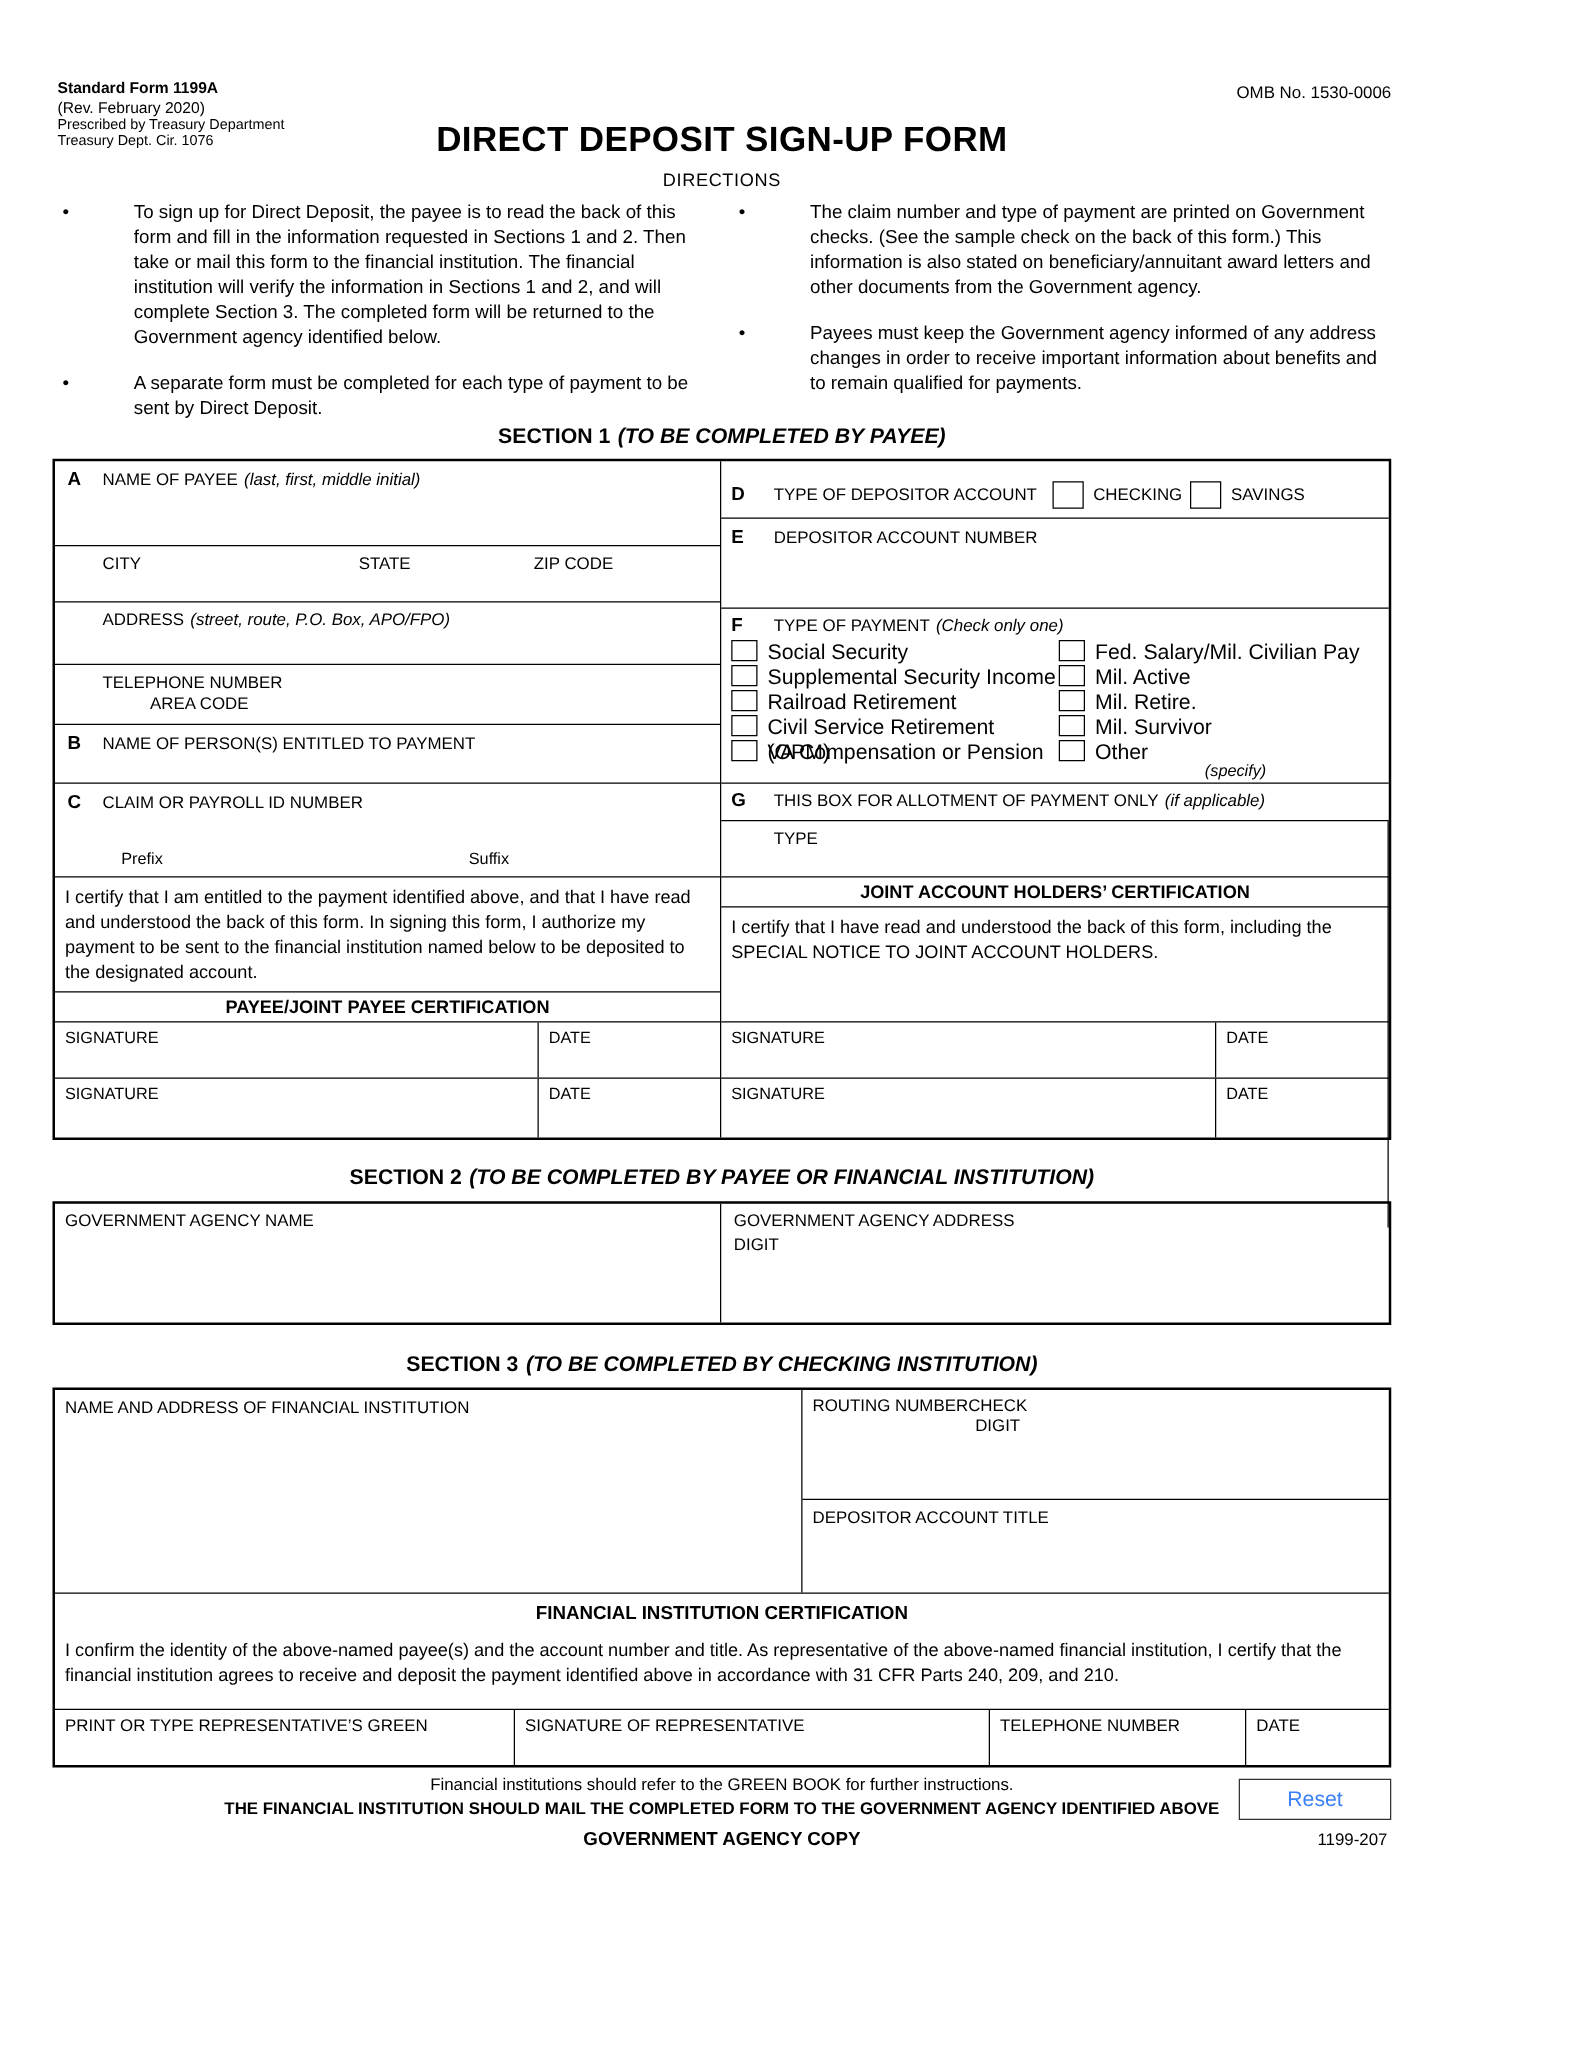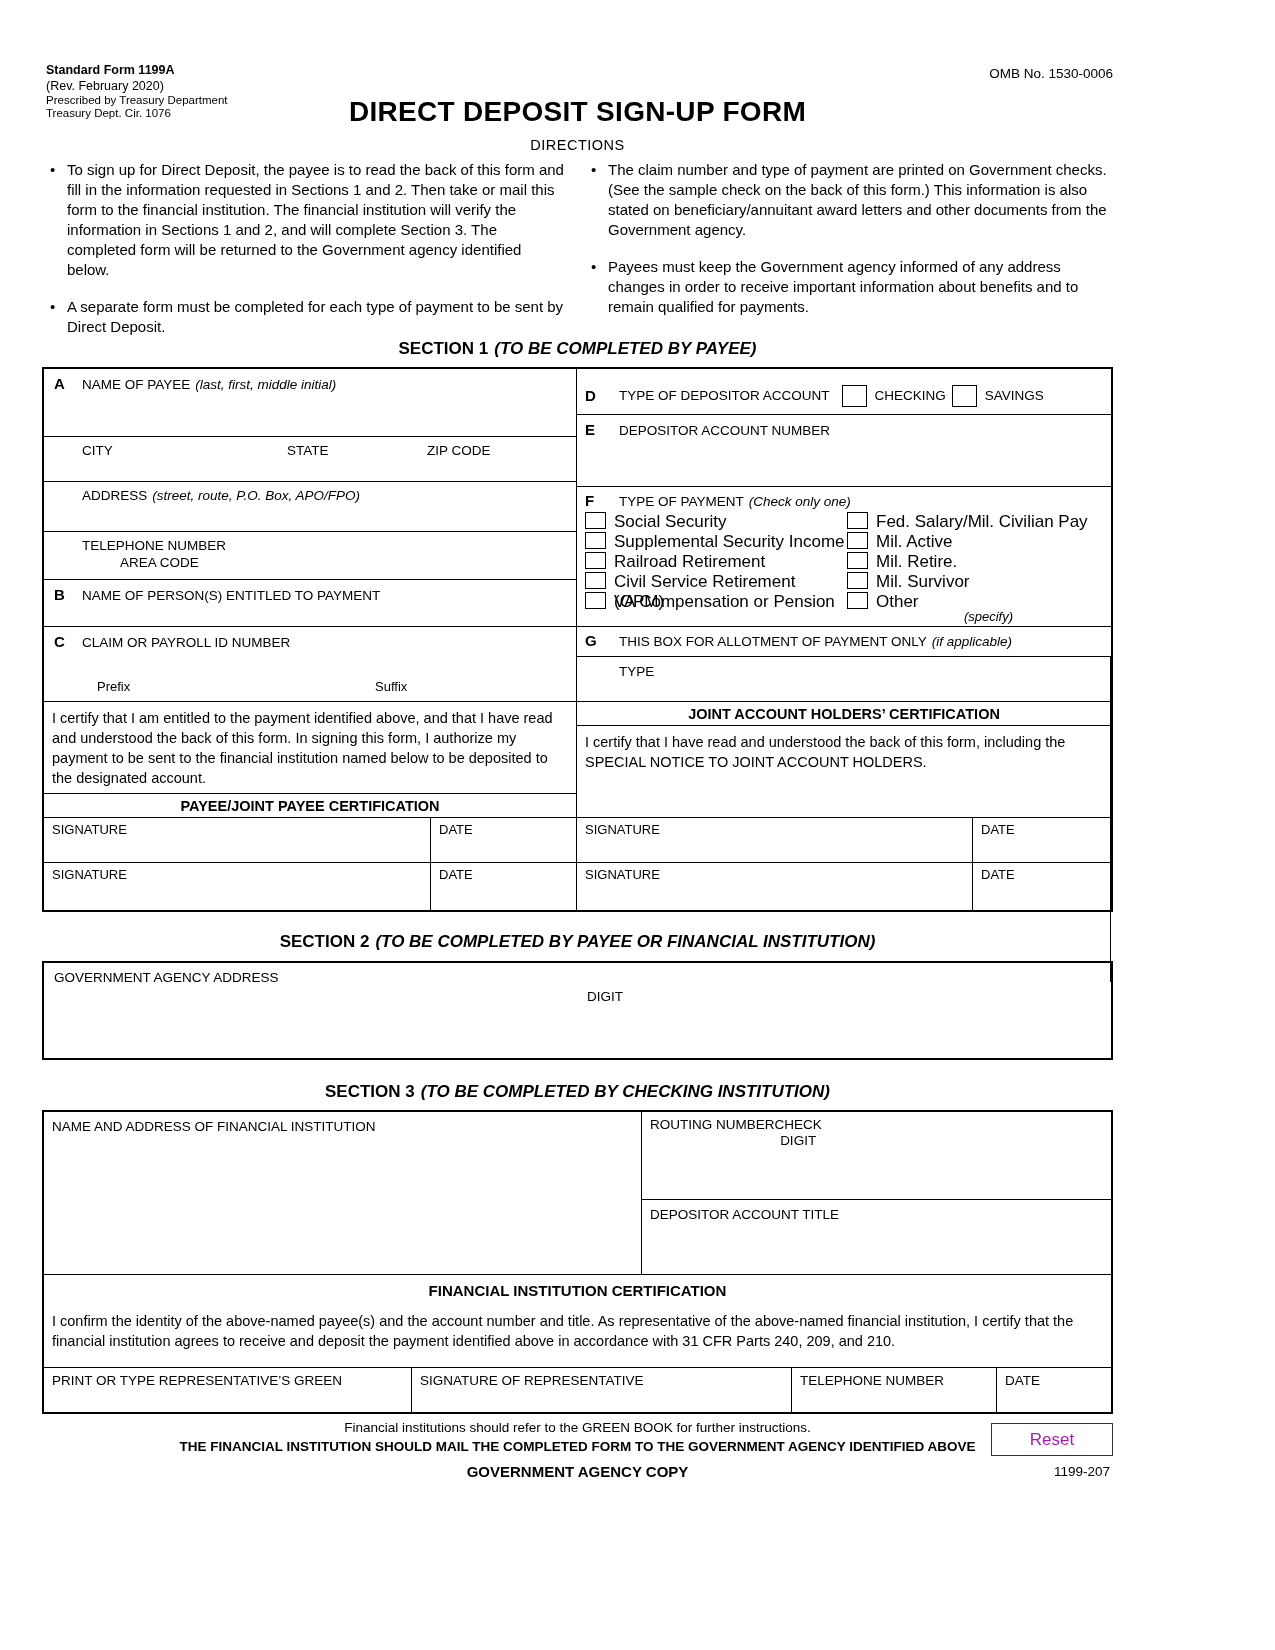--- a/index.html
+++ b/index.html
@@ -20,21 +20,21 @@
   .title { position: absolute; left: 0; right: 0; top: 96px; text-align: center;
            font-size: 28px; font-weight: bold; letter-spacing: 0.3px; }
   .dirhead { position: absolute; left: 0; right: 0; top: 137px; text-align: center;
              font-size: 14.5px; letter-spacing: 0.5px; }
 
   
   .directions { display: flex; min-height: 162px; font-size: 15px; line-height: 20px; }
   .dcol { display: flex; flex-direction: column; gap: 17px; }
   .dcol.left  { width: 525px; margin-right: 16px; flex: 0 0 525px; }
   .dcol.right { flex: 1; }
-  .bullet { display: flex; padding-left: 8px; }
+  .bullet { display: flex; padding-left: 8px; gap: 40px; }
   .dot { width: 17px; flex: 0 0 17px; }
   .dot::before { content: "•"; }
   .btxt { flex: 1; }
 
   
   .sec-heading { text-align: center; font-size: 17px; font-weight: bold; line-height: 20px; }
   .sec-heading .it { font-style: italic; margin-left: 6px; }
   #s1-heading { margin: 2px 0 8px; }
   #s2-heading { margin: 20px 0 9px; }
   #s3-heading { margin: 22px 0 8px; }
@@ -107,21 +107,21 @@
   .s3-b4 { flex: 1; border-right: none; }
 
   
   .footer { position: relative; height: 90px; }
   .greenbook { text-align: center; font-size: 13.5px; padding-top: 6px; }
   .mailnote { text-align: center; font-size: 13.5px; font-weight: bold; margin-top: 4px; }
   .copy { text-align: center; font-size: 15px; font-weight: bold; margin-top: 9px; }
   .form-number { position: absolute; right: 3px; top: 50px; font-size: 13.5px; }
   .reset-btn { position: absolute; right: 0; top: 9px; width: 122px; height: 33px;
                border: 1.5px solid #333; background: #fff; font-size: 17px;
-               font-family: "Liberation Sans", sans-serif; color: #a21caf; text-align: center;
+               font-family: "Liberation Sans", sans-serif; color: #3b82f6; text-align: center;
                line-height: 29px; cursor: pointer; }
 </style>
 </head>
 <body>
 
 <div class="page">
   <div class="content">
 
     <div class="header">
       <div class="form-id">
@@ -308,20 +308,23 @@
           <div class="sig"><span>SIGNATURE</span></div>
           <div class="date-r"><span>DATE</span></div>
         </div>
       </div>
     </div>
 
     <div class="sec-heading" id="s2-heading">
       <span>SECTION 2</span><span class="it">(TO BE COMPLETED BY PAYEE OR FINANCIAL INSTITUTION)</span>
     </div>
     <div class="s2-table">
+      <div class="s2-left">
+        <span class="lab">GOVERNMENT AGENCY NAME</span>
+      </div>
       <div class="s2-right">
         <span class="lab">GOVERNMENT AGENCY ADDRESS</span>
       </div>
     </div>
 
     <div class="sec-heading" id="s3-heading">
       <span>SECTION 3</span><span class="it">(TO BE COMPLETED BY CHECKING INSTITUTION)</span>
     </div>
     <div class="s3-table">
       <div class="s3-top">

